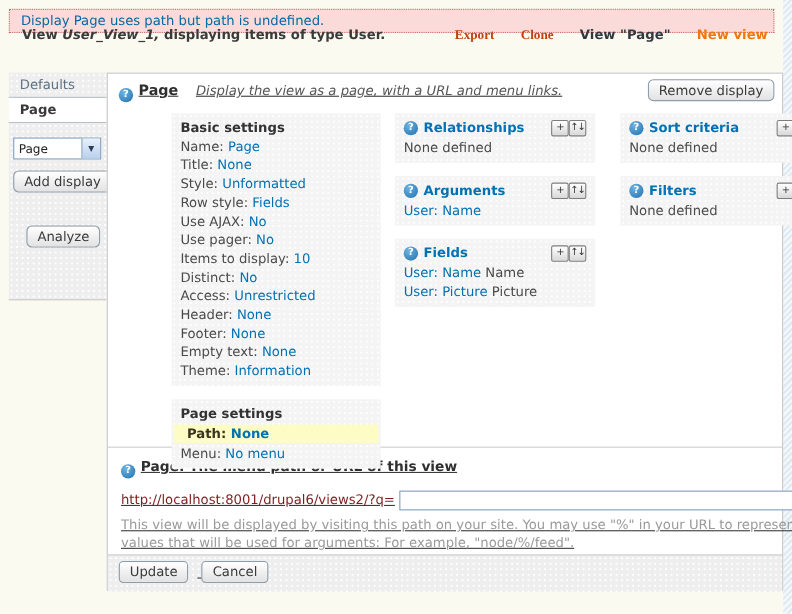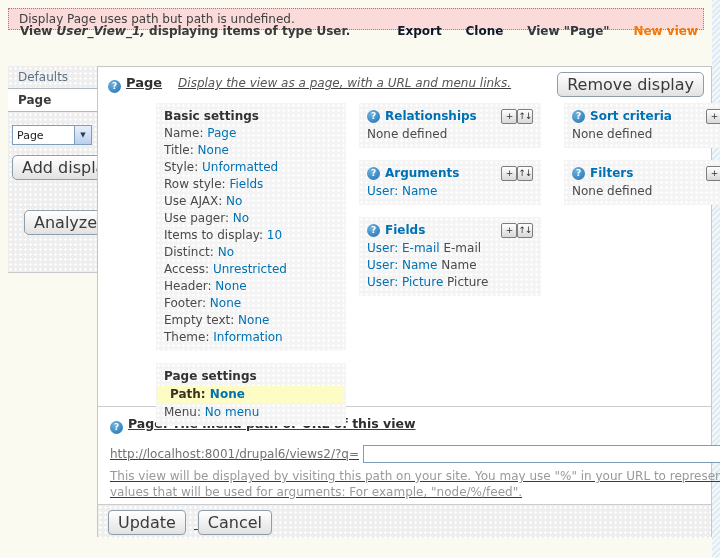--- a/index.html
+++ b/index.html
@@ -10,32 +10,32 @@
     font-size:12px;color:#3c3c3c;
   }
   .edge-strip{
     position:absolute;top:0;right:0;width:8px;height:558px;
     background:repeating-linear-gradient(135deg,#dfeaf3 0 2px,#f3f8fb 2px 4px);
   }
   
   .error-box{
     position:absolute;left:8px;top:8px;width:674px;
     background:#fadbda;border:1px dotted #cf6a6a;
-    color:#404040;padding:3px 10px;
+    color:#0369a1;padding:3px 10px;
   }
   
   .view-header{
     position:absolute;left:8px;top:24px;width:700px;
     display:flex;align-items:baseline;
   }
   .view-title{font-weight:bold;color:#3a3a3a;padding-left:12px;}
   .view-title .vh-name{font-style:italic;}
   .view-links{margin-left:auto;padding-right:10px;white-space:nowrap;}
   .view-links a{margin-left:20px;text-decoration:none;font-weight:bold;cursor:pointer;}
-  .lnk-blue{color:#0f172a;}
+  .lnk-blue{color:#c2410c;font-family:Liberation Serif, serif;}
   .lnk-dark{color:#33383f;}
   .lnk-orange{color:#f0770f;}
   
   .dots{
     background-color:#eeeeee;
     background-image:radial-gradient(#ffffff 1px,rgba(255,255,255,0) 1.2px);
     background-size:5px 5px;
   }
   .dots-light{
     background-color:#f4f4f4;
@@ -55,21 +55,21 @@
     border:1px solid #7f9db9;display:flex;align-items:center;cursor:pointer;box-sizing:border-box;
   }
   .select-box .sel-text{flex:1;padding-left:4px;font-size:11px;color:#222;}
   .select-box .sel-arrow{
     width:16px;height:18px;border-left:1px solid #7f9db9;
     background:linear-gradient(#e8f0fc,#b9d0ee);
     font-size:7px;color:#2b3d52;text-align:center;line-height:18px;
   }
   
   .btn{
-    display:inline-block;padding:2px 9px;font-size:16px;color:#3a3a3a;
+    display:inline-block;padding:2px 9px;font-size:12px;color:#3a3a3a;
     background:linear-gradient(#ffffff,#e2e2e2);
     border:1px solid #8e9daa;border-radius:5px;cursor:pointer;white-space:nowrap;
     font-family:"DejaVu Sans","Liberation Sans",sans-serif;
   }
   .btn-add{margin:10px 0 0 4px;}
   .btn-analyze{margin:30px 0 0 16px;}
   
   .ui-panel{
     position:absolute;left:89px;top:0;width:615px;height:471px;
     background:#ffffff;border:1px solid #c6c6c6;box-sizing:border-box;text-decoration:underline;
@@ -105,21 +105,21 @@
   .help-icon{
     display:inline-block;width:13px;height:13px;border-radius:50%;
     background:radial-gradient(circle at 35% 30%,#6db3e0,#1f6fae);
     color:#fff;font-size:9px;font-weight:bold;text-align:center;line-height:13px;
     vertical-align:-2px;cursor:pointer;
   }
   
   .path-form{height:98px;border-top:1px solid #cccccc;padding:9px 12px;box-sizing:border-box;}
   .path-form-heading{font-weight:bold;font-size:12.5px;color:#2f2f2f;margin-left:5px;}
   .url-row{margin-top:11px;white-space:nowrap;}
-  .url-prefix{color:#737373;}
+  .url-prefix{color:#7f1d1d;}
   .url-input{
     width:372px;height:18px;border:1px solid #7f9db9;margin-left:4px;
     vertical-align:middle;font:12px "DejaVu Sans","Liberation Sans",sans-serif;
     padding:0 3px;box-sizing:border-box;
   }
   .form-desc{color:#9a9a9a;margin-top:5px;width:660px;line-height:16px;}
   .form-actions{
     height:34px;border-top:1px solid #cccccc;padding:5px 10px;box-sizing:border-box;
   }
   .form-actions .btn{margin-right:8px;border-radius:4px;}
@@ -214,21 +214,20 @@
           </div>
           <div><a class="val-link">User: Name</a></div>
         </div>
 
         <div class="box dots-light">
           <div class="panel-box-header">
             <span class="help-icon">?</span>
             <a class="head-link">Fields</a>
             <span class="mini-btns"><span class="mini-btn">+</span><span class="mini-btn">↑↓</span></span>
           </div>
-          <div><a class="val-link">User: E-mail</a> <span class="field-suffix">E-mail</span></div>
           <div><a class="val-link">User: Name</a> <span class="field-suffix">Name</span></div>
           <div><a class="val-link">User: Picture</a> <span class="field-suffix">Picture</span></div>
         </div>
       </div>
 
       <div class="col col3">
         <div class="box dots-light">
           <div class="panel-box-header">
             <span class="help-icon">?</span>
             <a class="head-link">Sort criteria</a>

